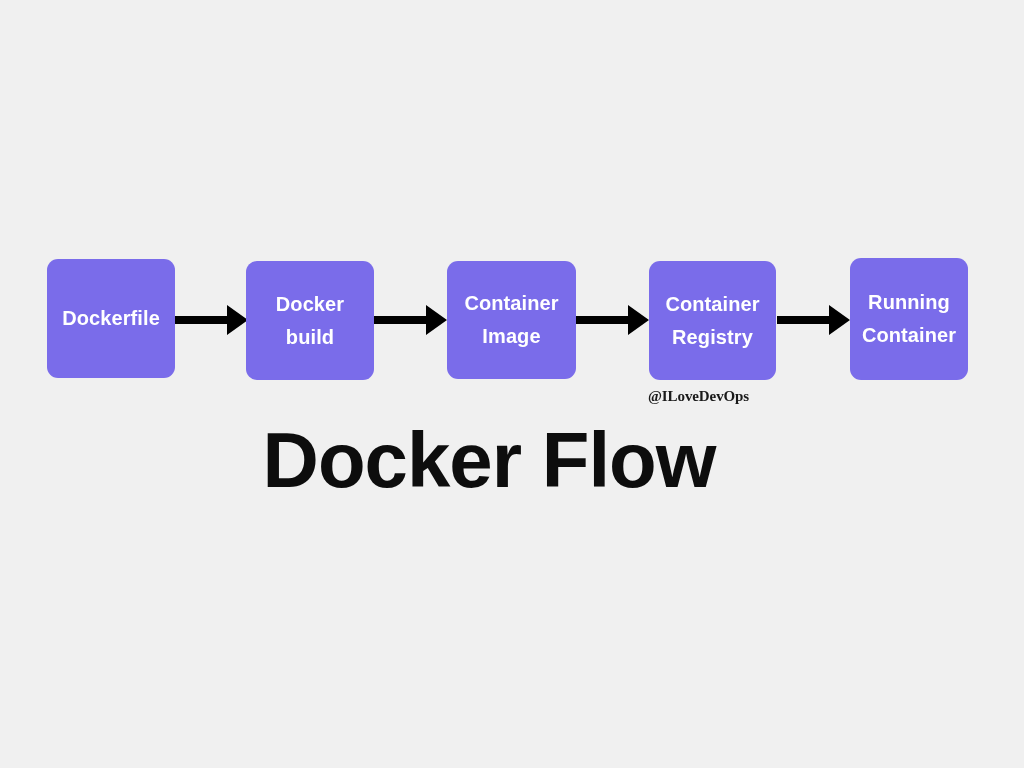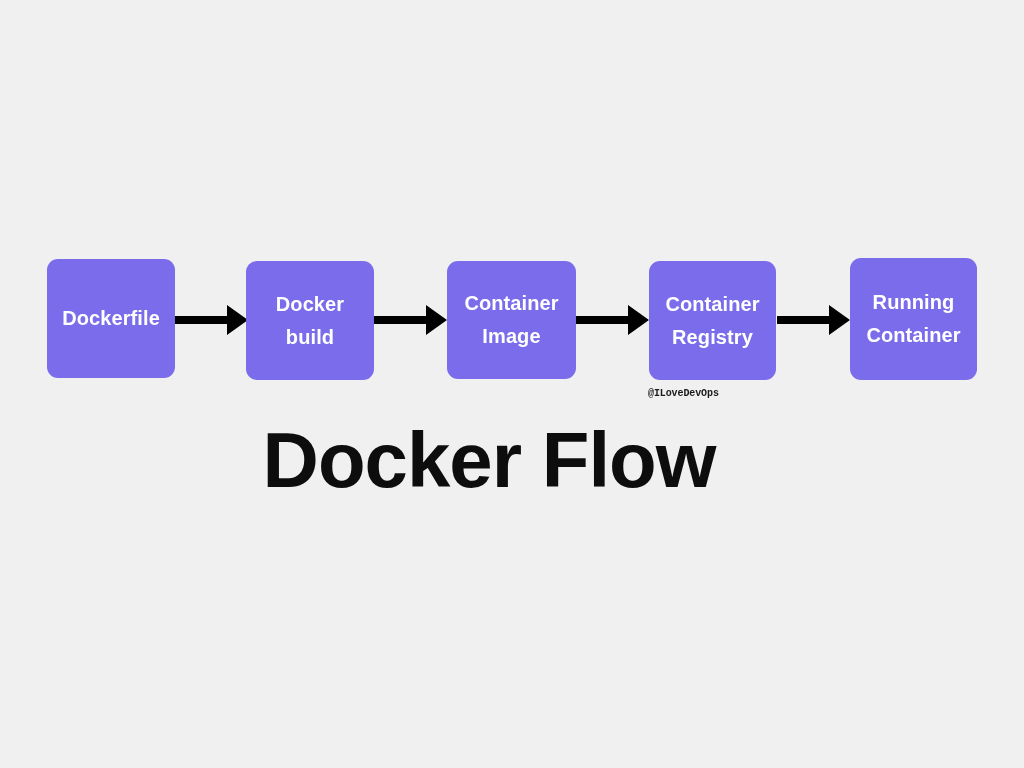--- a/index.html
+++ b/index.html
@@ -39,41 +39,41 @@
     line-height: 1.63;
     letter-spacing: 0.1px;
     white-space: pre-line;
     padding: 0 6px;
   }
   
   #node-0 { left: 47px;  top: 259px; width: 128px; height: 119px; }
   #node-1 { left: 246px; top: 261px; width: 128px; height: 119px; text-align: center; }
   #node-2 { left: 447px; top: 261px; width: 129px; height: 118px; }
   #node-3 { left: 649px; top: 261px; width: 127px; height: 119px; }
-  #node-4 { left: 850px; top: 258px; width: 127px; height: 122px; }
+  #node-4 { left: 850px; top: 258px; width: 118px; height: 122px; }
 
   .arrow {
     position: absolute;
     height: 32px;
     top: 304px;
   }
   .arrow svg { display: block; }
 
   #arrow-0 { left: 175px; width: 74px; }
   #arrow-1 { left: 374px; width: 74px; }
   #arrow-2 { left: 576px; width: 74px; }
   #arrow-3 { left: 777px; width: 74px; }
 
   #watermark {
     position: absolute;
     left: 648px;
     top: 388px;
-    font-family: Liberation Mono, monospace;
+    font-family: Liberation Serif, serif;
     font-weight: bold;
-    font-size: 10px;
+    font-size: 15px;
     color: #1a1a1a;
     letter-spacing: -0.1px;
     white-space: nowrap;
   }
 
   #page-title {
     position: absolute;
     left: 0;
     top: 421px;
     width: 978px;

